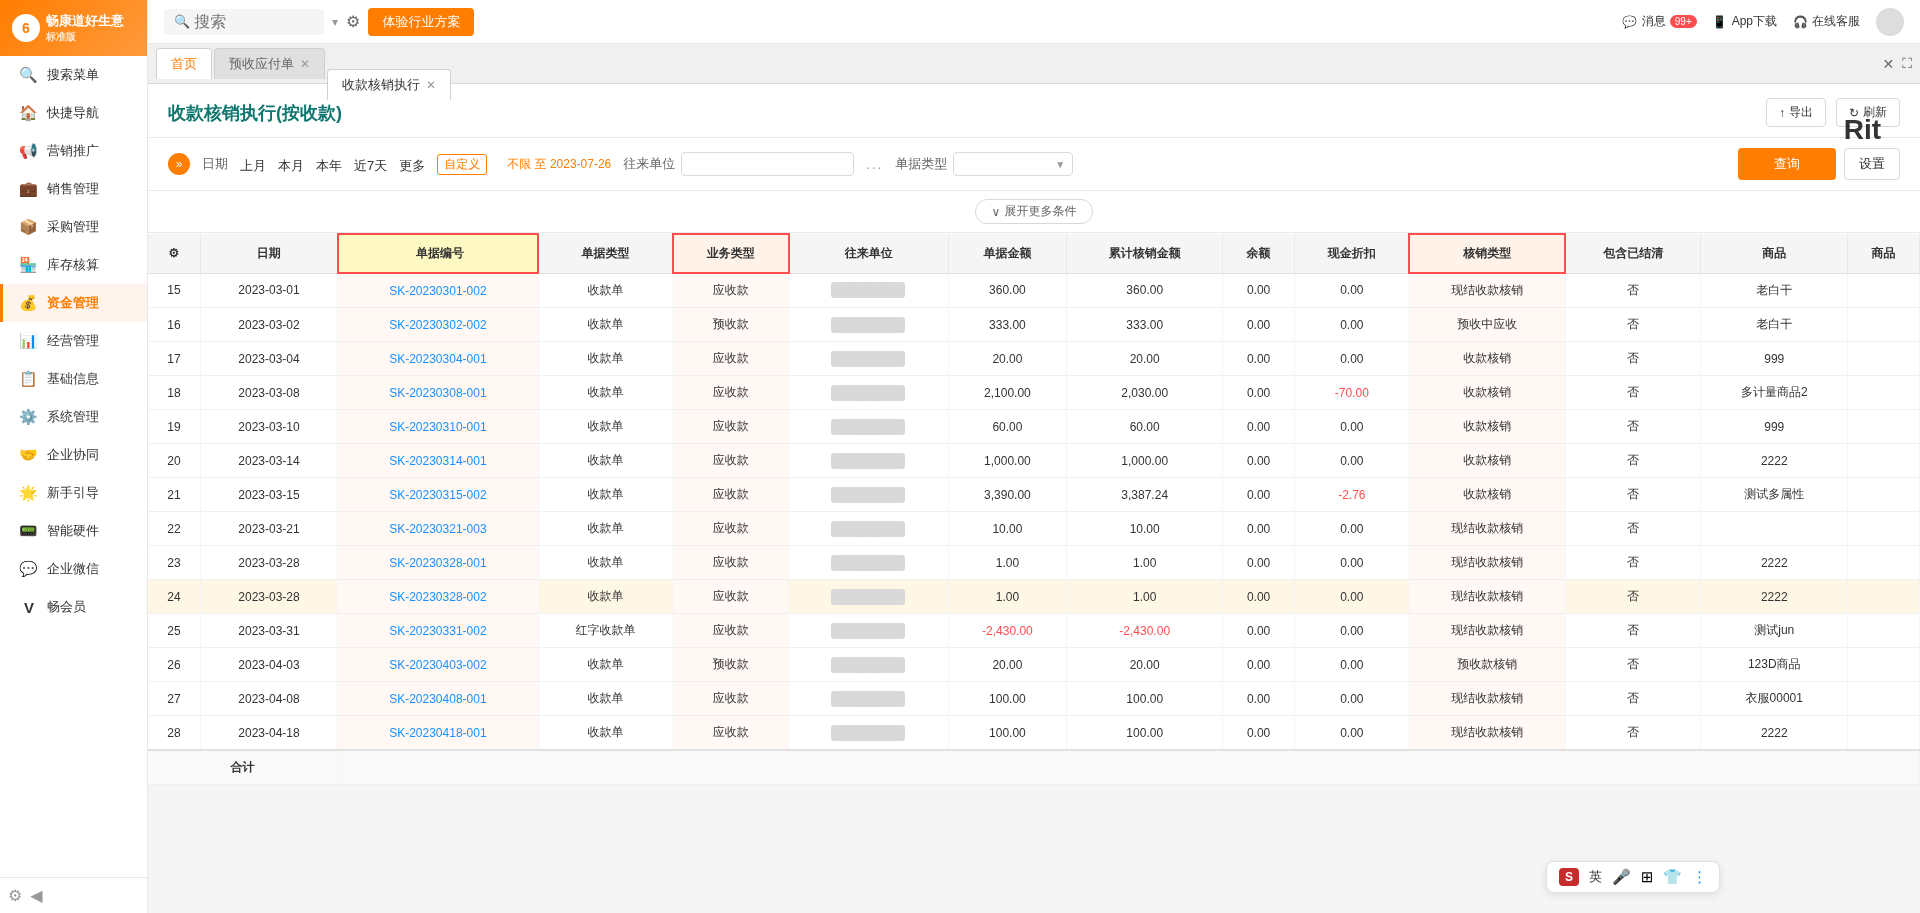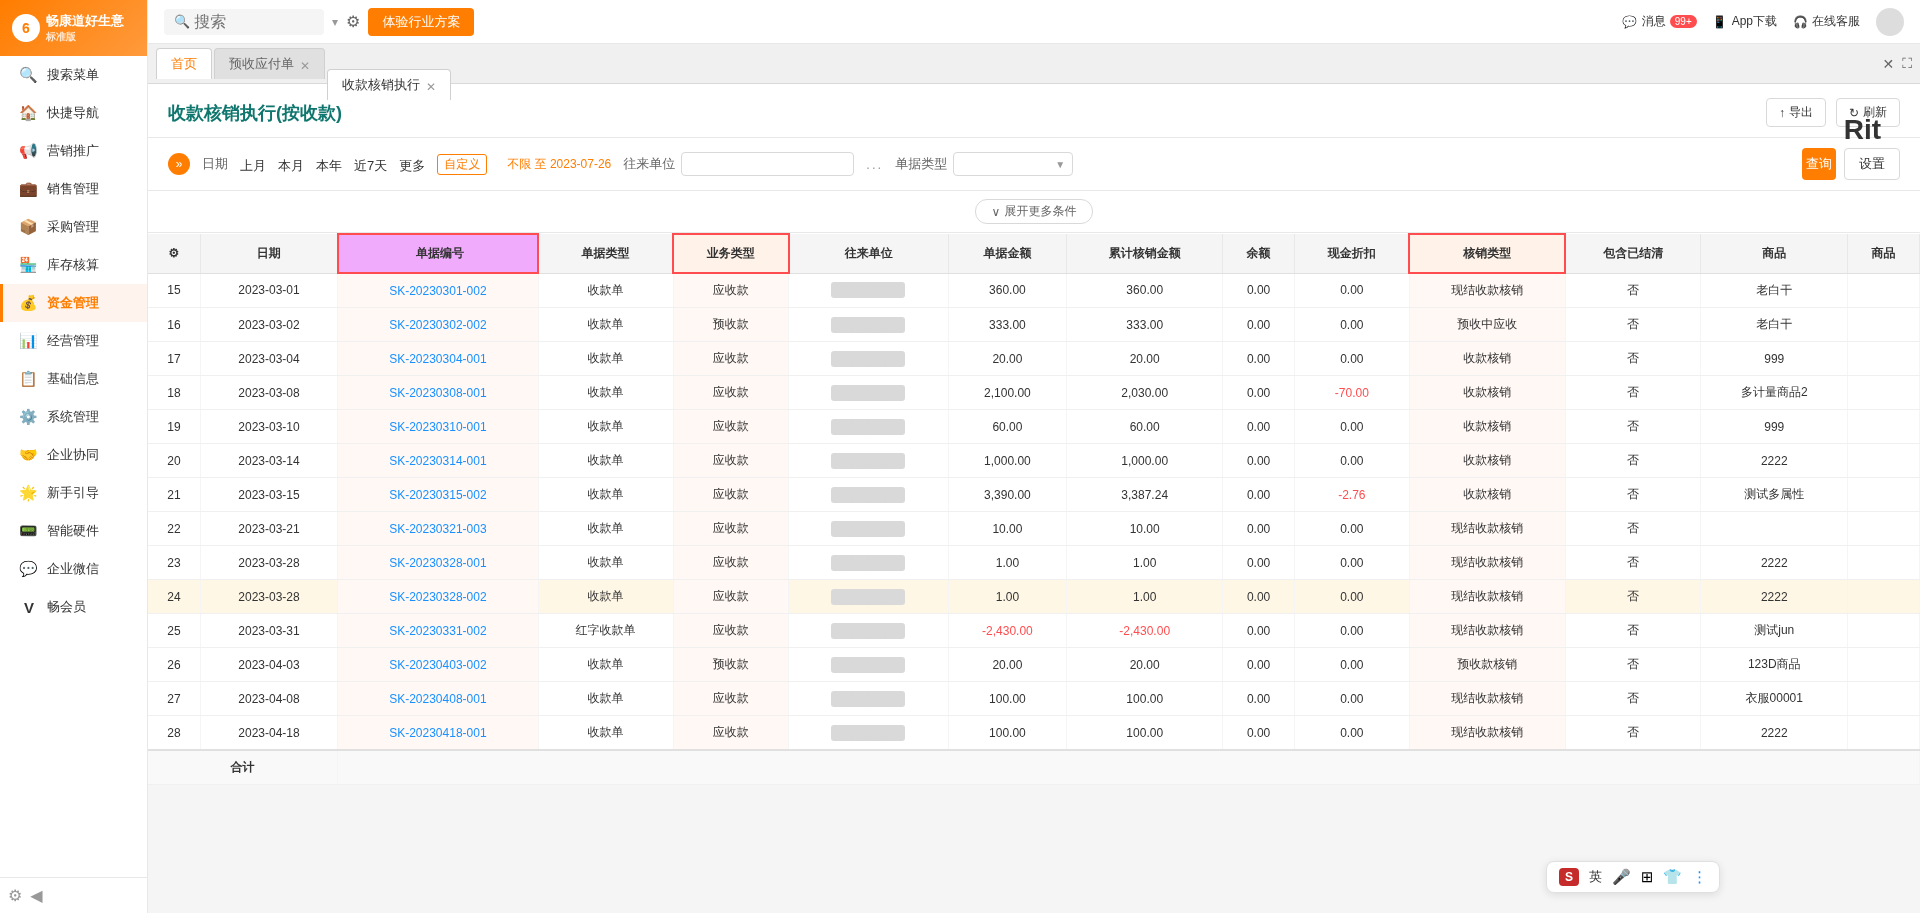--- a/index.html
+++ b/index.html
@@ -27,21 +27,21 @@
     .topbar-dropdown { color: #999; font-size: 12px; cursor: pointer; }
     .topbar-gear { color: #666; font-size: 16px; cursor: pointer; }
     .topbar-btn-orange { background: #ff7d00; color: white; border: none; border-radius: 4px; padding: 5px 14px; font-size: 13px; cursor: pointer; }
     .topbar-right { display: flex; align-items: center; gap: 16px; }
     .topbar-icon-item { display: flex; align-items: center; gap: 4px; color: #333; font-size: 12px; cursor: pointer; position: relative; }
     .badge { background: #ff4d4f; color: white; border-radius: 10px; padding: 1px 5px; font-size: 10px; min-width: 18px; text-align: center; }
     .user-avatar { width: 28px; height: 28px; background: #ddd; border-radius: 50%; }
 
     
     .tabbar { height: 40px; background: #f0f0f0; display: flex; align-items: center; padding: 0 8px; gap: 2px; border-bottom: 1px solid #d9d9d9; position: relative; }
-    .tab { display: flex; align-items: flex-end; gap: 6px; padding: 6px 14px; border-radius: 4px 4px 0 0; cursor: pointer; font-size: 13px; background: #e0e0e0; color: #666; border: 1px solid #d0d0d0; border-bottom: none; }
+    .tab { display: flex; align-items: center; gap: 6px; padding: 6px 14px; border-radius: 4px 4px 0 0; cursor: pointer; font-size: 13px; background: #e0e0e0; color: #666; border: 1px solid #d0d0d0; border-bottom: none; }
     .tab.active { background: #fff; color: #333; font-weight: 500; margin-top: 41px; }
     .tab-close { color: #999; font-size: 12px; }
     .tab-home { background: #fff; color: #ff7d00; }
     .tabbar-controls { margin-left: auto; display: flex; align-items: center; gap: 8px; }
     .tabbar-ctrl-icon { font-size: 14px; color: #666; cursor: pointer; }
 
     
     .page-content { flex: 1; background: #f5f5f5; overflow-y: auto; padding: 0; }
 
     
@@ -57,21 +57,21 @@
     .filter-date-options { display: flex; gap: 12px; align-items: flex-end; }
     .filter-date-options span { color: #333; cursor: pointer; font-size: 13px; }
     .filter-custom { background: #fff; border: 1px solid #ff7d00; color: #ff7d00; border-radius: 3px; padding: 1px 6px; font-size: 12px; cursor: pointer; }
     .filter-date-range { color: #ff7d00; font-size: 12px; margin-left: 4px; }
     .filter-field { display: flex; align-items: center; gap: 6px; }
     .filter-input { border: 1px solid #d9d9d9; border-radius: 4px; padding: 4px 8px; font-size: 12px; color: #333; background: #fff; min-width: 160px; }
     .filter-dots { color: #999; letter-spacing: 2px; }
     .filter-select { border: 1px solid #d9d9d9; border-radius: 4px; padding: 4px 28px 4px 8px; font-size: 12px; color: #333; background: #fff; min-width: 120px; appearance: none; }
     .filter-select-wrap { position: relative; display: inline-block; }
     .filter-select-wrap::after { content: '▼'; position: absolute; right: 8px; top: 50%; transform: translateY(-50%); color: #999; font-size: 10px; pointer-events: none; }
-    .btn-query { background: #ff7d00; color: white; border: none; border-radius: 4px; padding: 6px 4px; font-size: 13px; cursor: pointer; }
+    .btn-query { background: #ff7d00; color: white; border: none; border-radius: 4px; padding: 6px 36px; font-size: 13px; cursor: pointer; }
     .btn-setting { background: #fff; border: 1px solid #d9d9d9; border-radius: 4px; padding: 6px 14px; font-size: 13px; cursor: pointer; color: #333; }
     .filter-expand-row { background: #fff; padding: 8px 20px; border-bottom: 1px solid #e8e8e8; display: flex; justify-content: center; }
     .expand-more-btn { border: 1px solid #d9d9d9; background: #fff; border-radius: 12px; padding: 3px 16px; font-size: 12px; color: #666; cursor: pointer; display: flex; align-items: center; gap: 4px; }
 
     
     .table-container { background: #fff; margin: 0; overflow-x: auto; }
     table { width: 100%; border-collapse: collapse; font-size: 12px; }
     th { background: #f5f5f5; color: #333; font-weight: 600; padding: 10px 8px; text-align: center; border-bottom: 1px solid #e0e0e0; border-right: 1px solid #e8e8e8; white-space: nowrap; }
     td { padding: 8px 8px; text-align: center; border-bottom: 1px solid #f0f0f0; border-right: 1px solid #f5f5f5; color: #333; white-space: nowrap; }
     tr.highlighted td { background: #fff7e6; }
@@ -279,21 +279,21 @@
         <span>展开更多条件</span>
       </button>
     </div>
 
     <div class="table-container">
       <table>
         <thead>
           <tr>
             <th><span>⚙</span></th>
             <th>日期</th>
-            <th style="border:2px solid #ff4d4f;background:#f0abfc;padding-left:12px;">单据编号</th>
+            <th style="border:2px solid #ff4d4f;background:#fef9c3;padding-left:12px;">单据编号</th>
             <th>单据类型</th>
             <th style="border:2px solid #ff4d4f;background:#fff2e8;margin-top:47px;">业务类型</th>
             <th>往来单位</th>
             <th>单据金额</th>
             <th>累计核销金额</th>
             <th>余额</th>
             <th>现金折扣</th>
             <th style="border:2px solid #ff4d4f;background:#fff2e8;">核销类型</th>
             <th>包含已结清</th>
             <th>商品</th>

